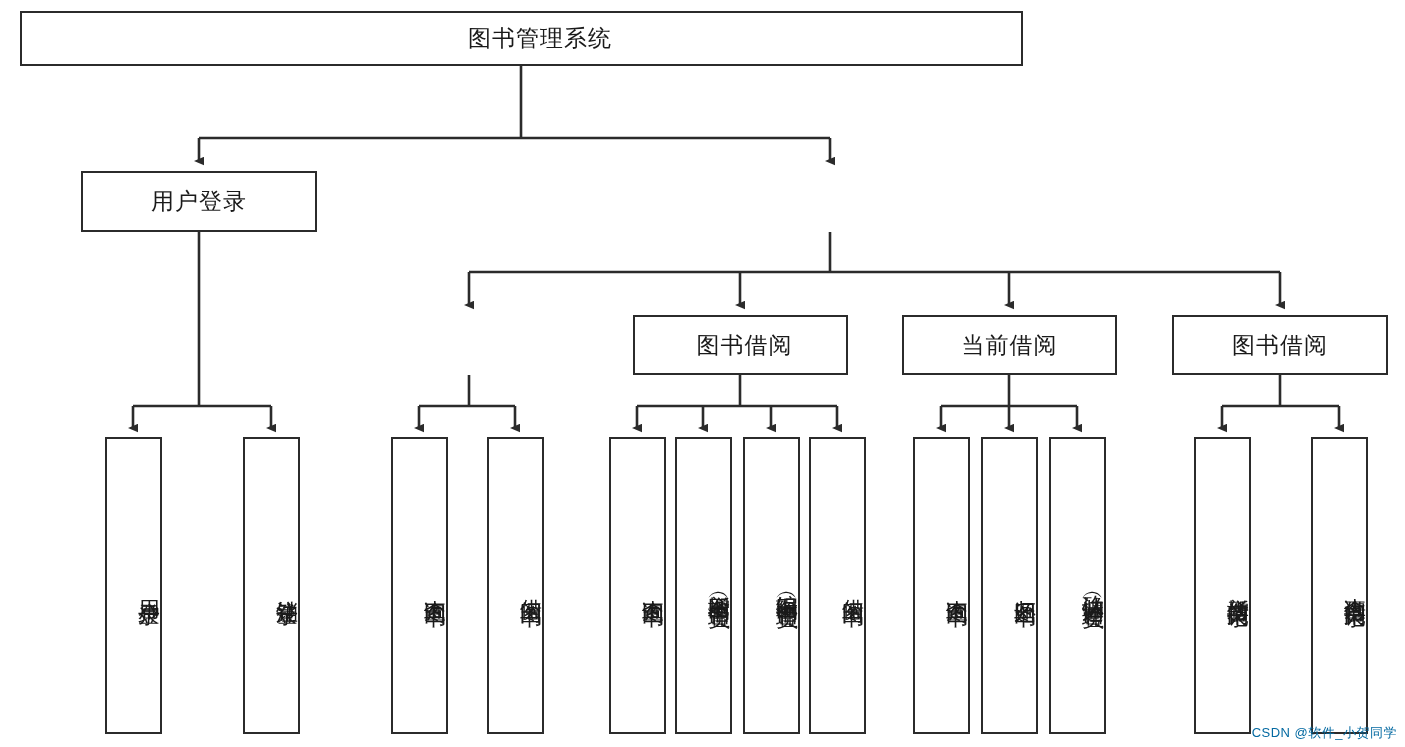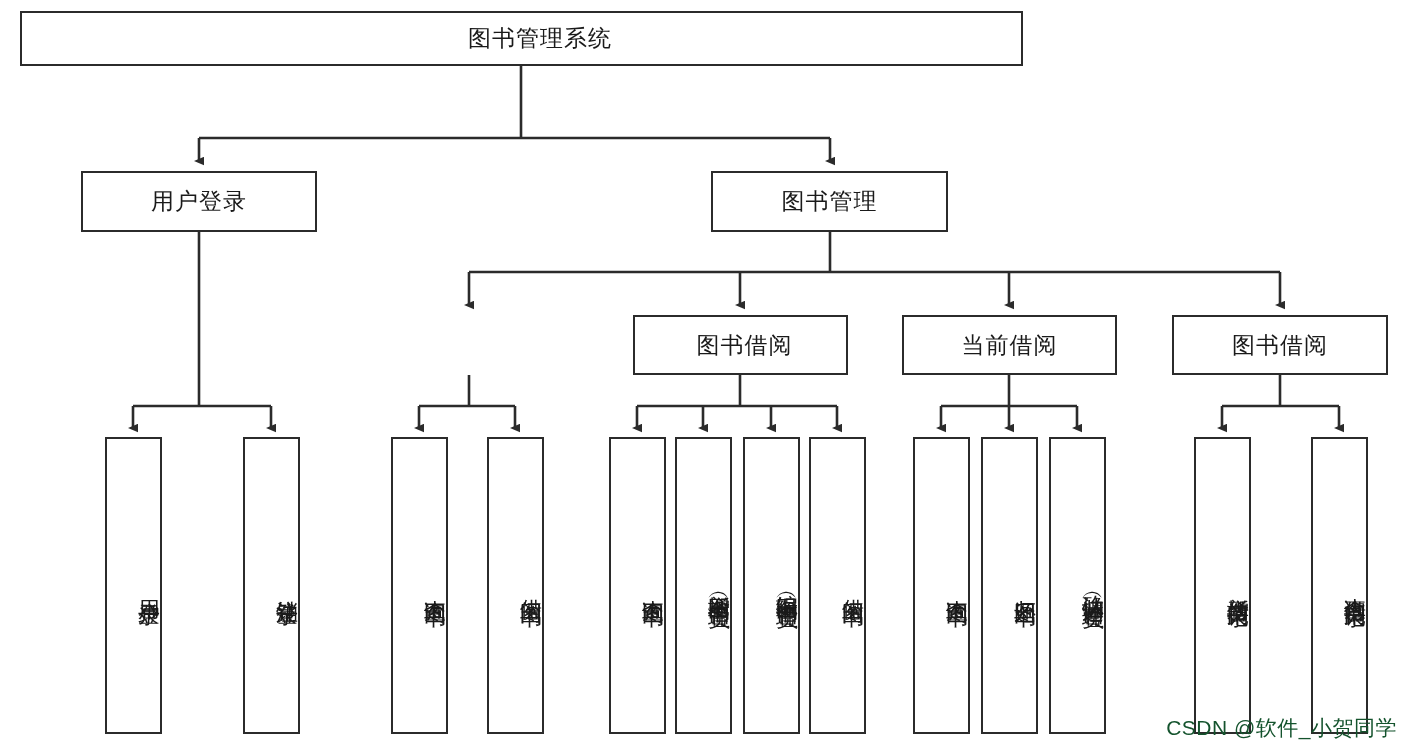--- a/index.html
+++ b/index.html
@@ -51,22 +51,22 @@
     left: 0;
     top: 0;
     width: 1405px;
     height: 747px;
     pointer-events: none;
   }
   .watermark {
     position: absolute;
     right: 8px;
     bottom: 5px;
-    font-size: 21px;
-    color: #14532d;
+    font-size: 13px;
+    color: #0369a1;
     white-space: nowrap;
     letter-spacing: 0.5px;
   }
 </style>
 </head>
 <body>
 
 <div id="canvas">
 
   <svg id="edges" viewBox="0 0 1405 747" xmlns="http://www.w3.org/2000/svg">
@@ -145,23 +145,20 @@
     </g>
   </svg>
 
   <div class="node horiz" style="left:20px; top:11px; width:1003px; height:55px;padding-left:37px;">
     <span>图书管理系统</span>
   </div>
 
   <div class="node horiz" style="left:81px; top:171px; width:236px; height:61px;">
     <span>用户登录</span>
   </div>
-  <div class="node horiz" style="left:711px; top:171px; width:237px; height:61px;">
-    <span>图书管理</span>
-  </div>
 
   <div class="node horiz" style="left:633px; top:315px; width:215px; height:60px;padding-left:8px;">
     <span>图书借阅</span>
   </div>
   <div class="node horiz" style="left:902px; top:315px; width:215px; height:60px;text-align:right;">
     <span>当前借阅</span>
   </div>
   <div class="node horiz" style="left:1172px; top:315px; width:216px; height:60px;">
     <span>图书借阅</span>
   </div>

